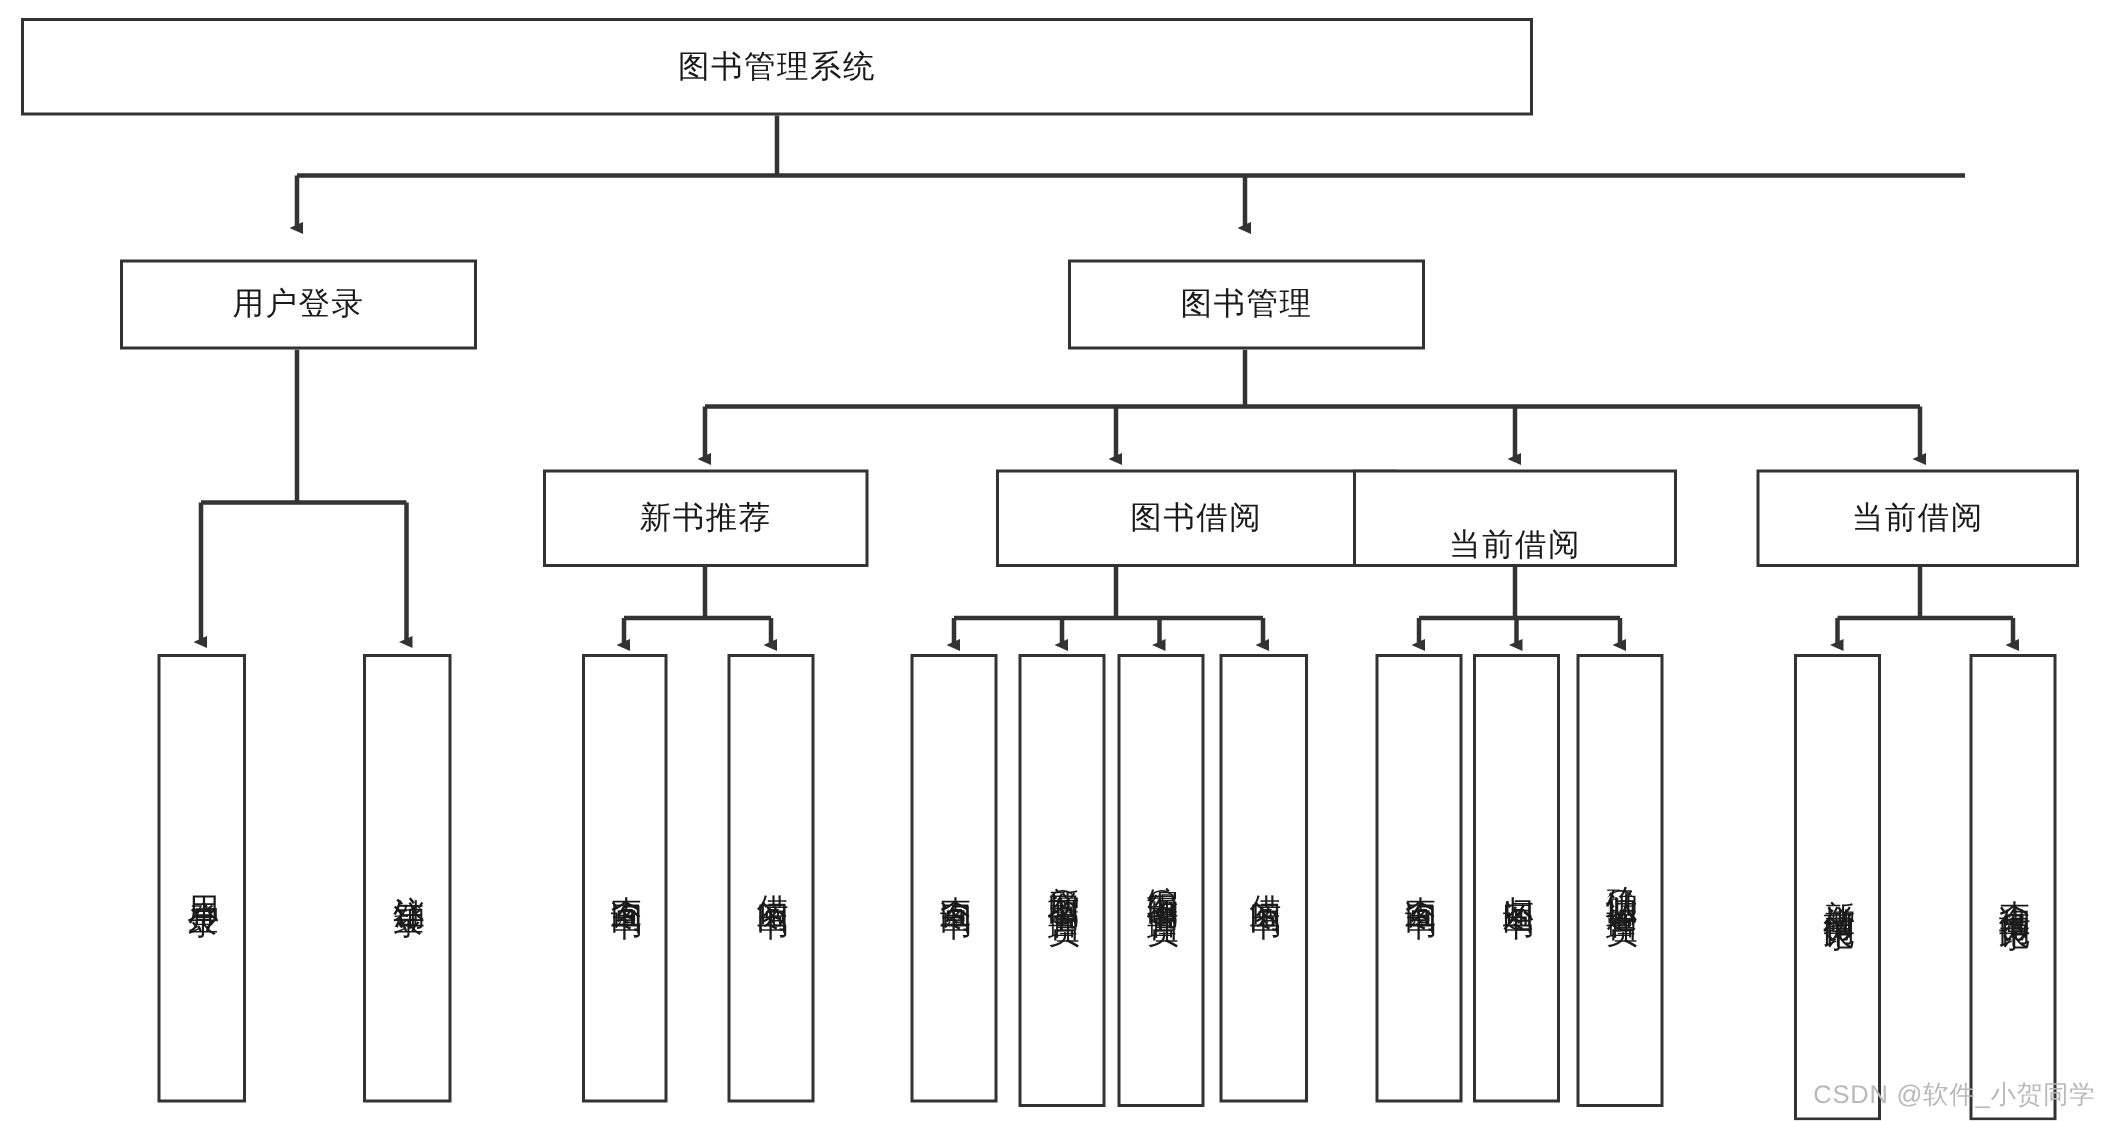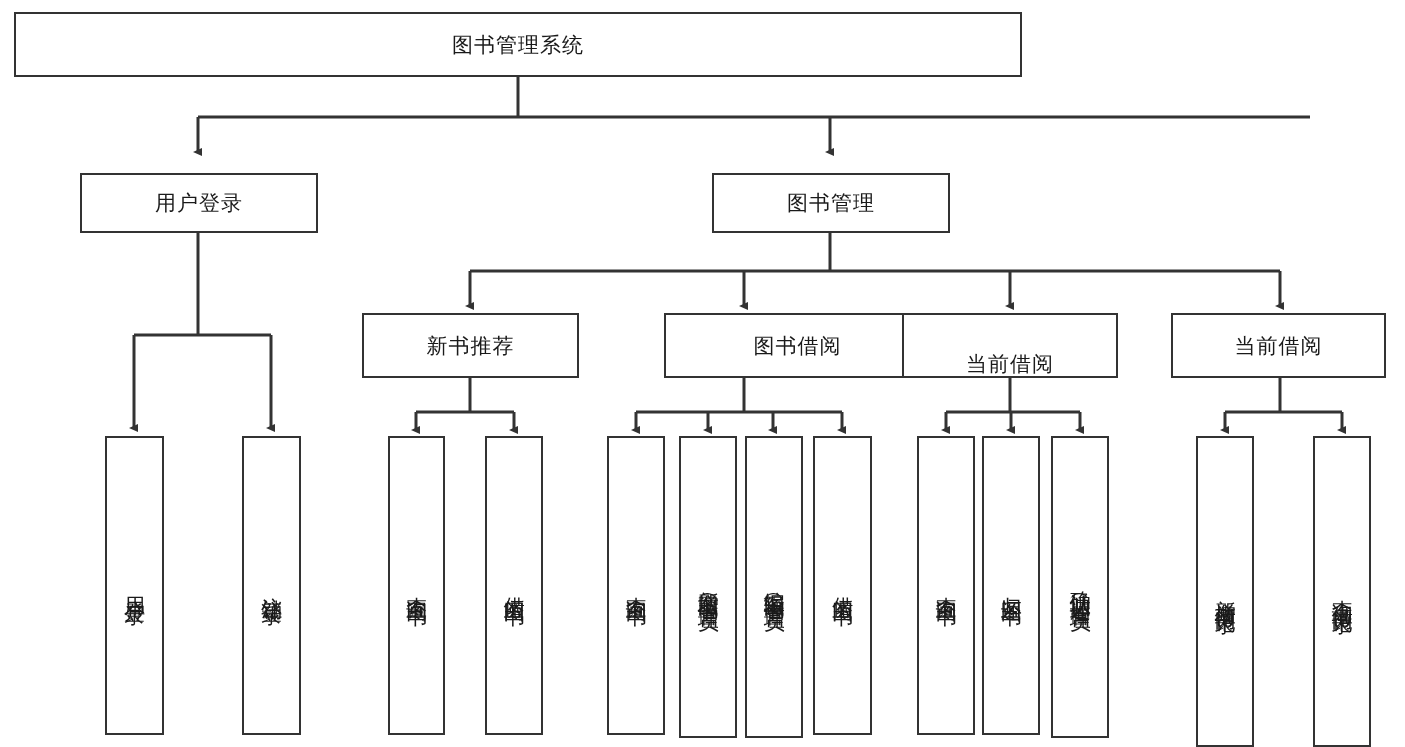--- a/index.html
+++ b/index.html
@@ -184,14 +184,15 @@
     <span class="vtxt">确认归还（管理员）</span>
   </div>
 
   <div class="node vert" style="left:1196px; top:436px; width:58px; height:311px;">
     <span class="vtxt">新增借阅记录</span>
   </div>
   <div class="node vert" style="left:1313px; top:436px; width:58px; height:311px;">
     <span class="vtxt">查询借阅记录</span>
   </div>
 
+  <div id="watermark">CSDN @软件_小贺同学</div>
 
 </div>
 
 </body></html>

